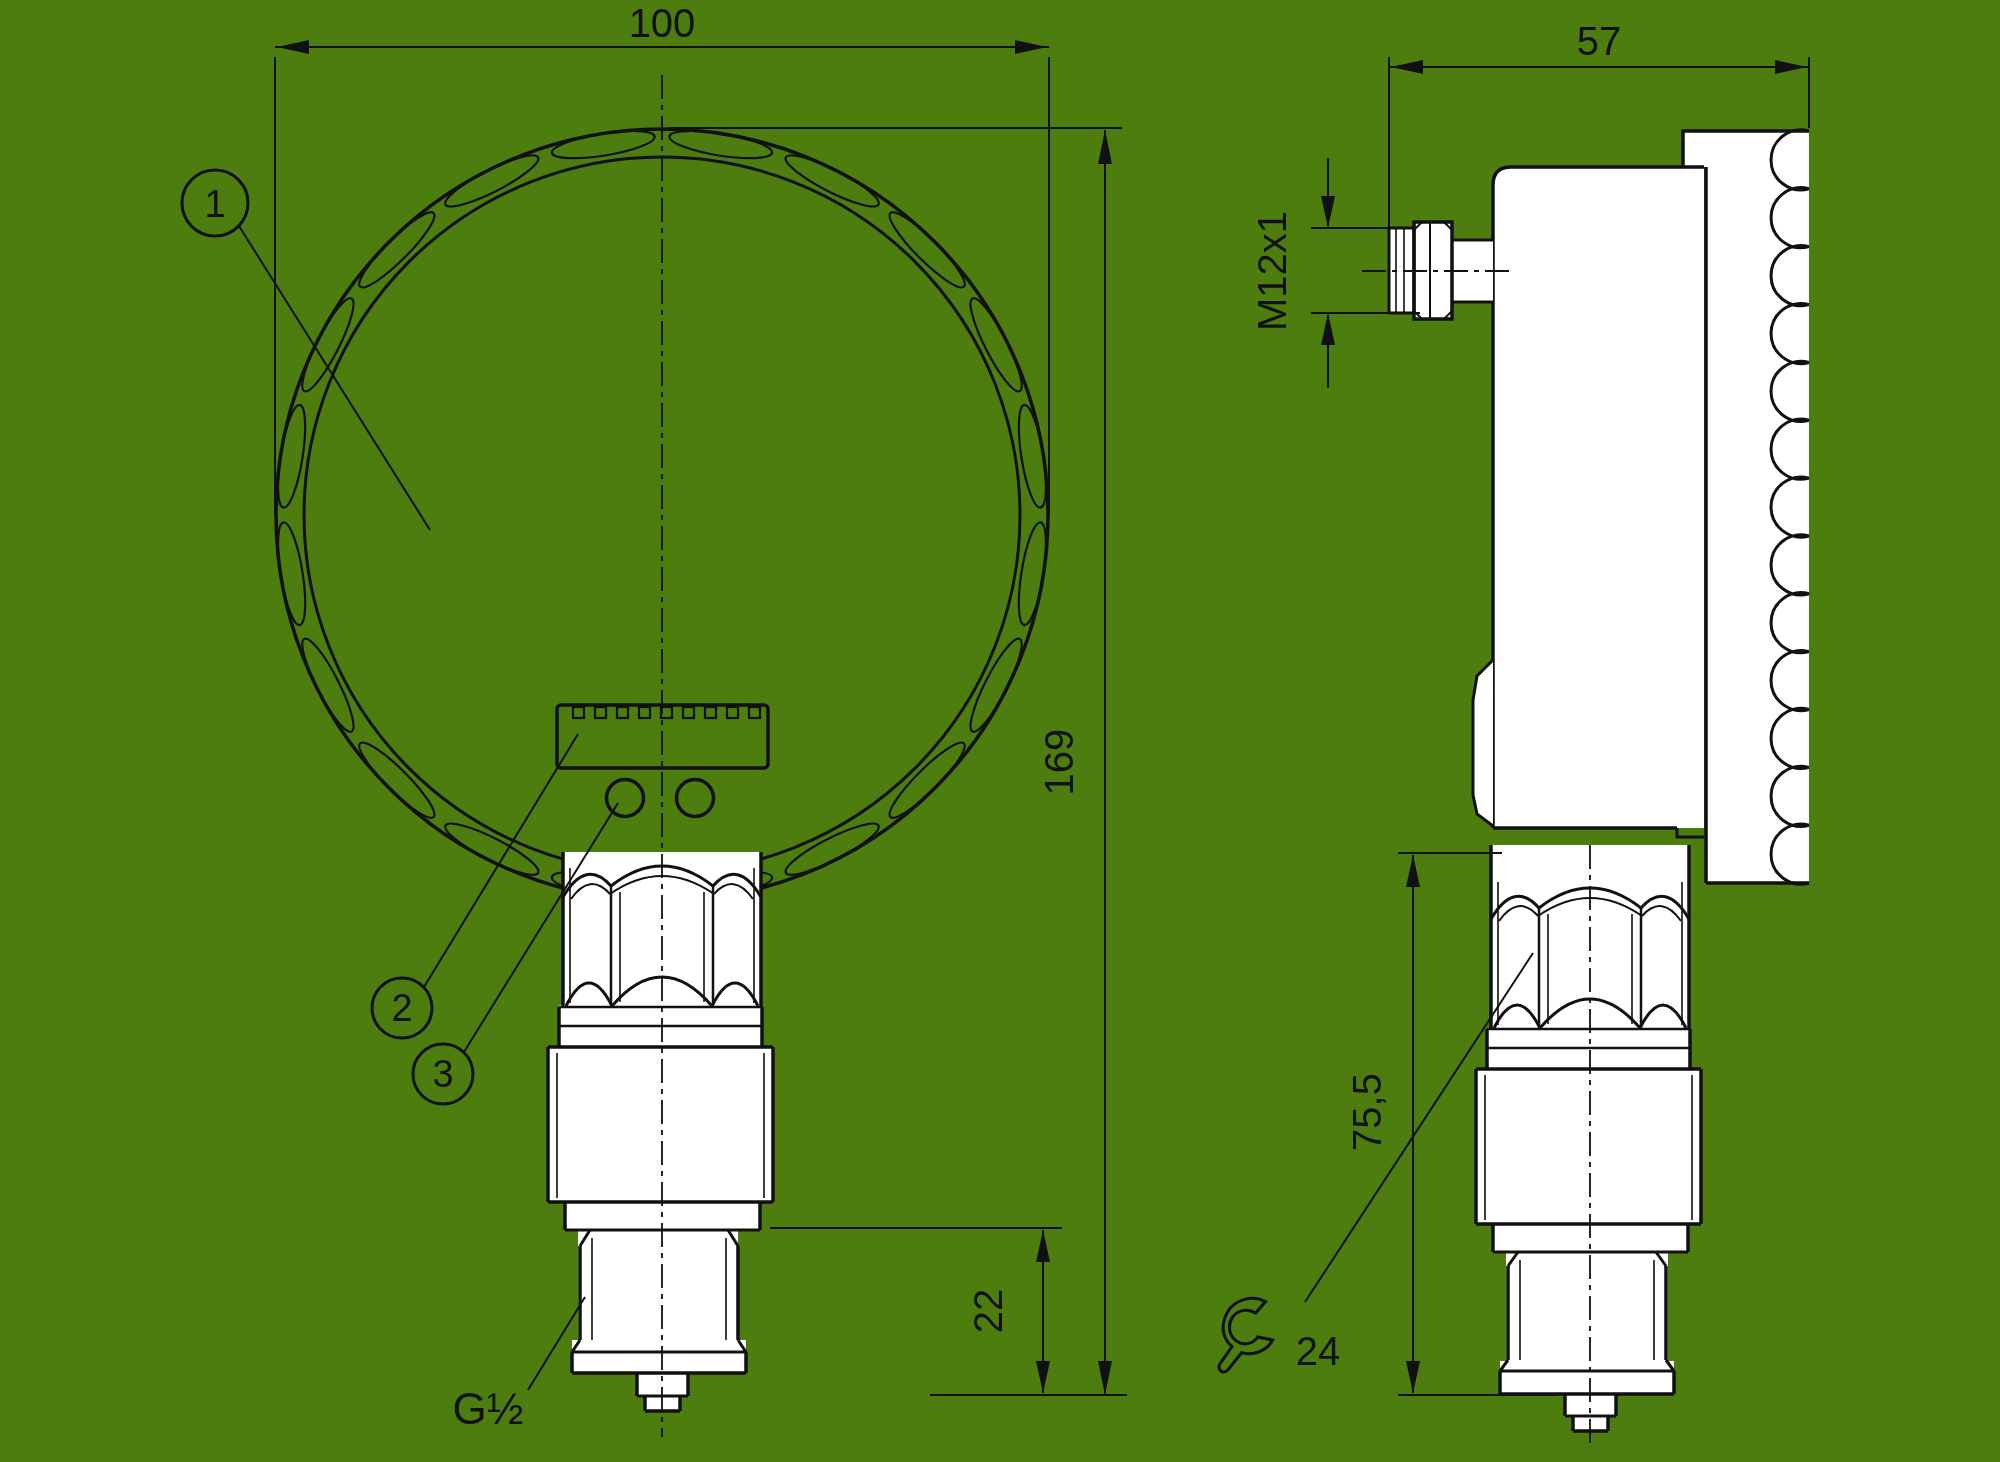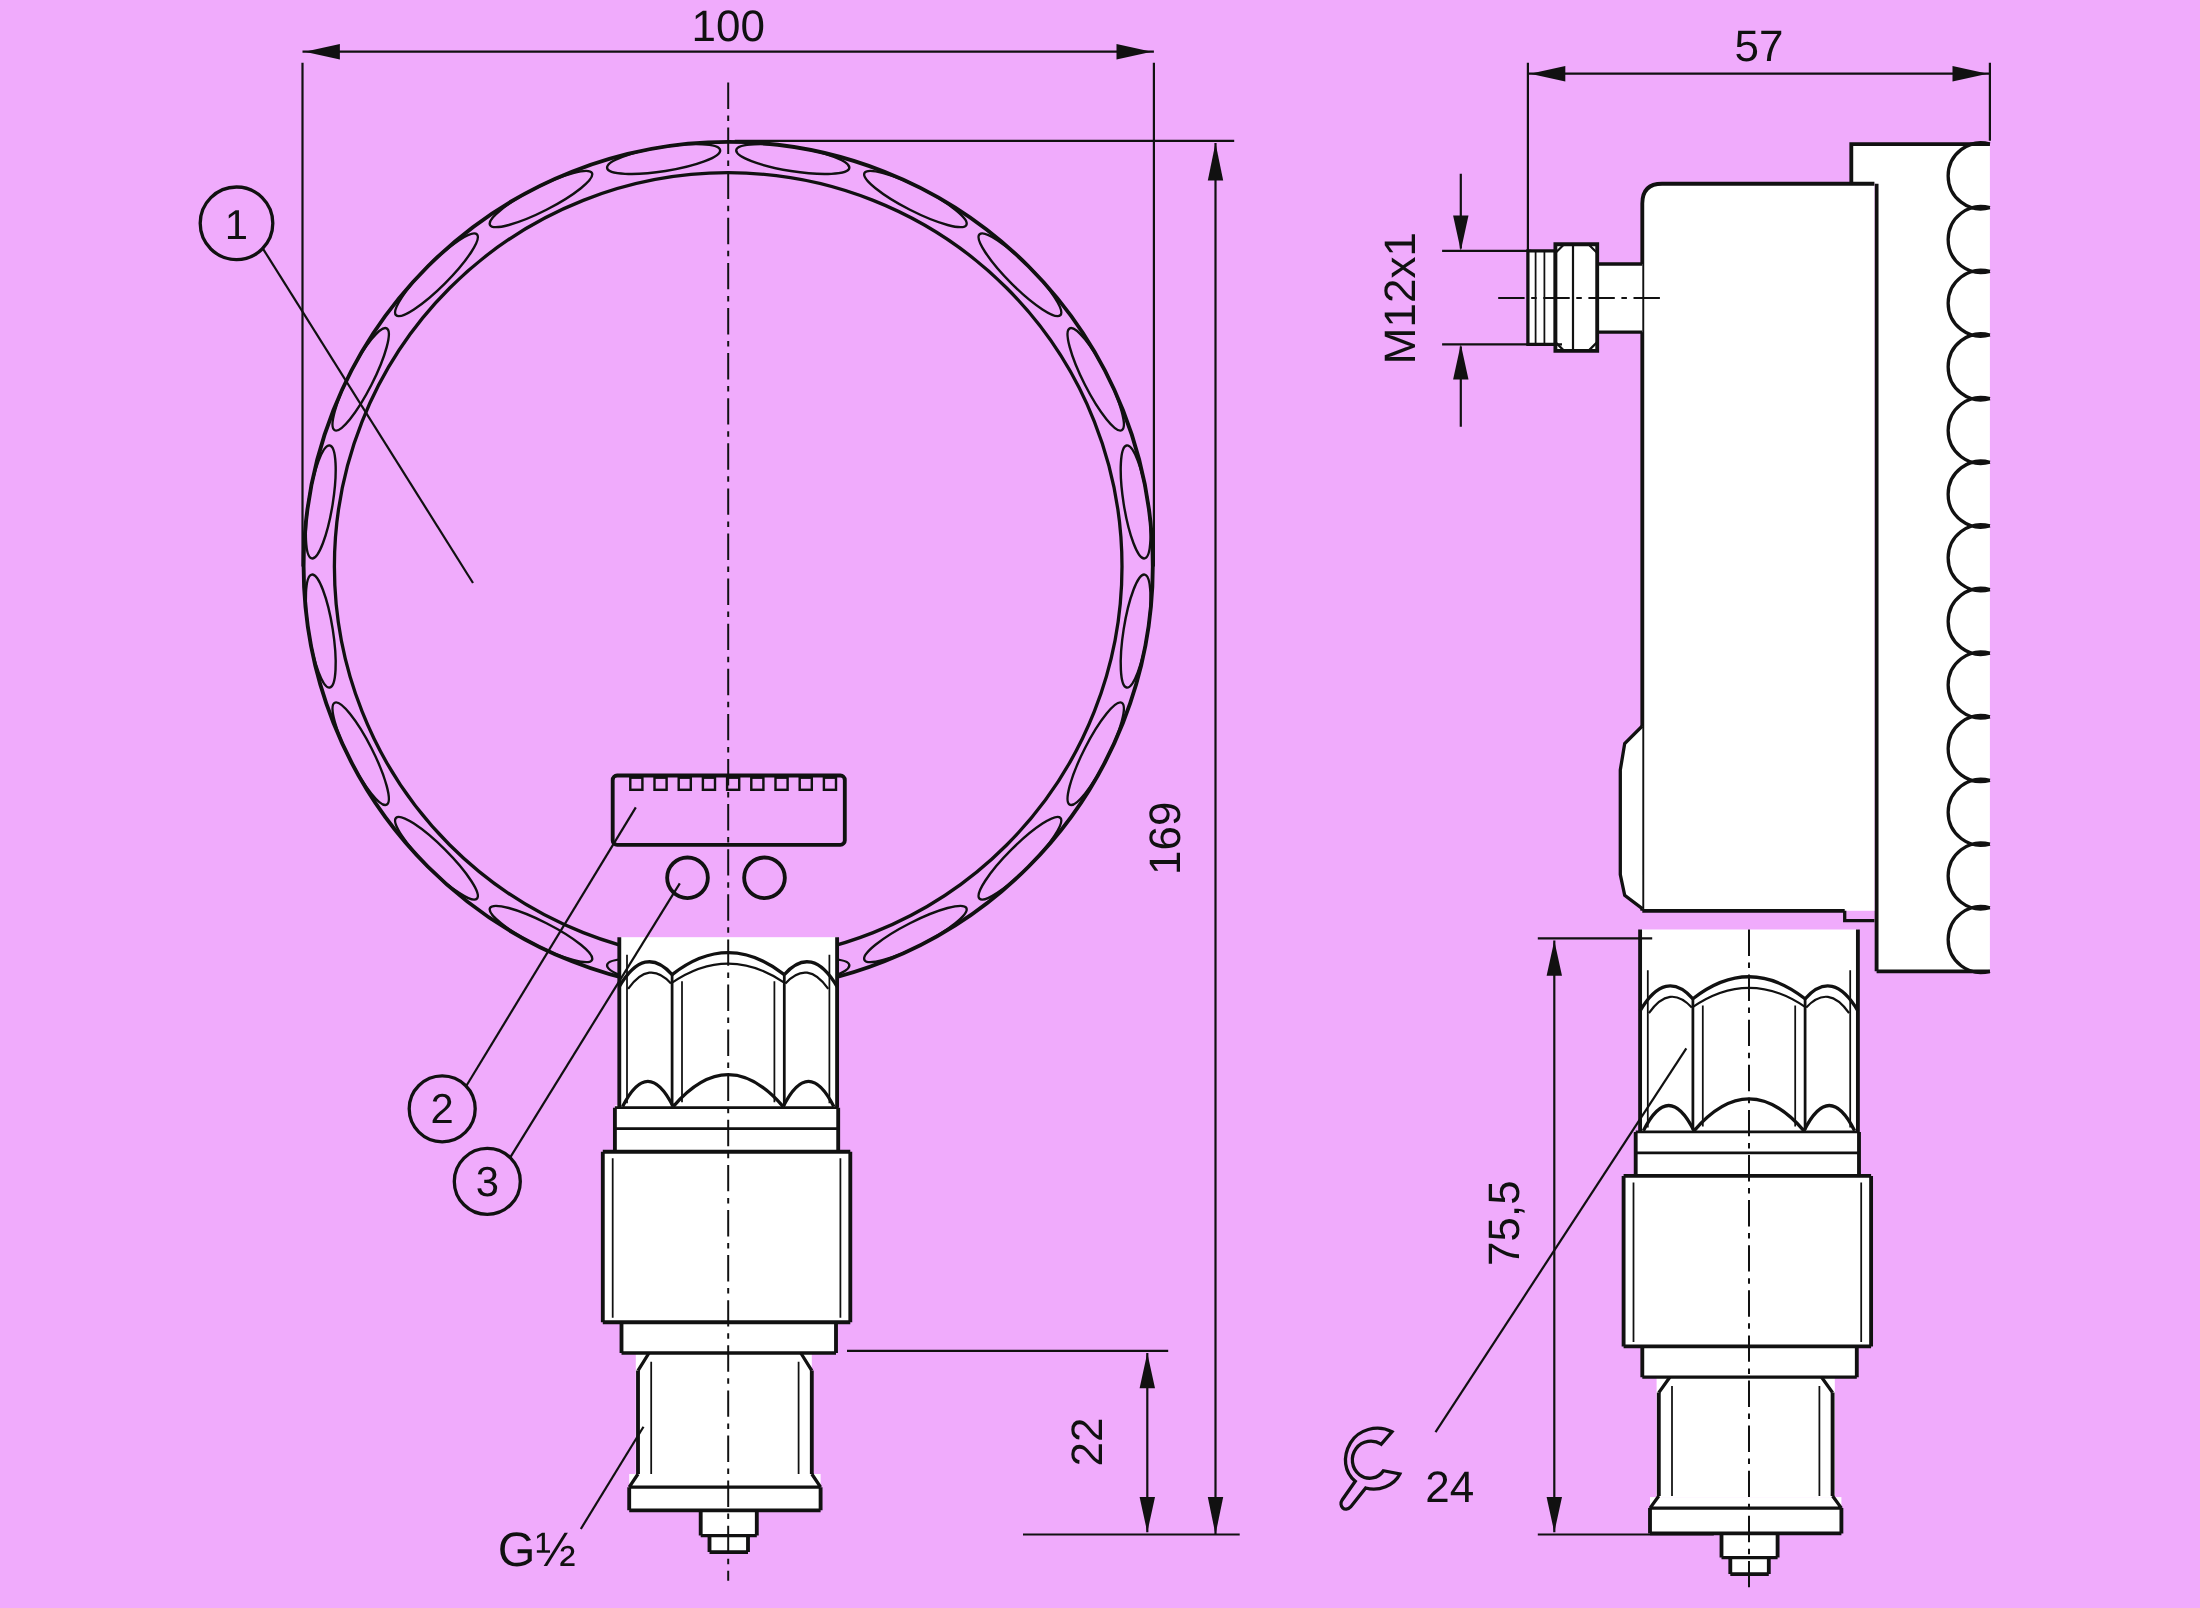--- a/index.html
+++ b/index.html
@@ -1,17 +1,17 @@
 <!DOCTYPE html>
 <html><head>
 <meta charset="utf-8">
 <style>
   html,body{margin:0;padding:0;background:#ffffff;}
   body{width:2000px;height:1462px;font-family:"Liberation Sans",sans-serif;}
-  #stage{width:2000px;height:1462px;position:relative;background:#f0abfc;}
+  #stage{width:2000px;height:1462px;position:relative;background:#4d7c0f;}
   svg{display:block;}
   .outline{stroke:#111;fill:none;}
   .thick{stroke-width:3.5;}
   .med{stroke-width:3;}
   .mid{stroke-width:2.5;}
   .thin{stroke-width:1.6;}
   .dim{stroke:#111;stroke-width:2;fill:none;}
   .arrow{fill:#111;stroke:none;}
   .cl{stroke:#111;stroke-width:1.8;fill:none;stroke-dasharray:24 6 5 6;}
   .whitefill{fill:#ffffff;stroke:none;}

